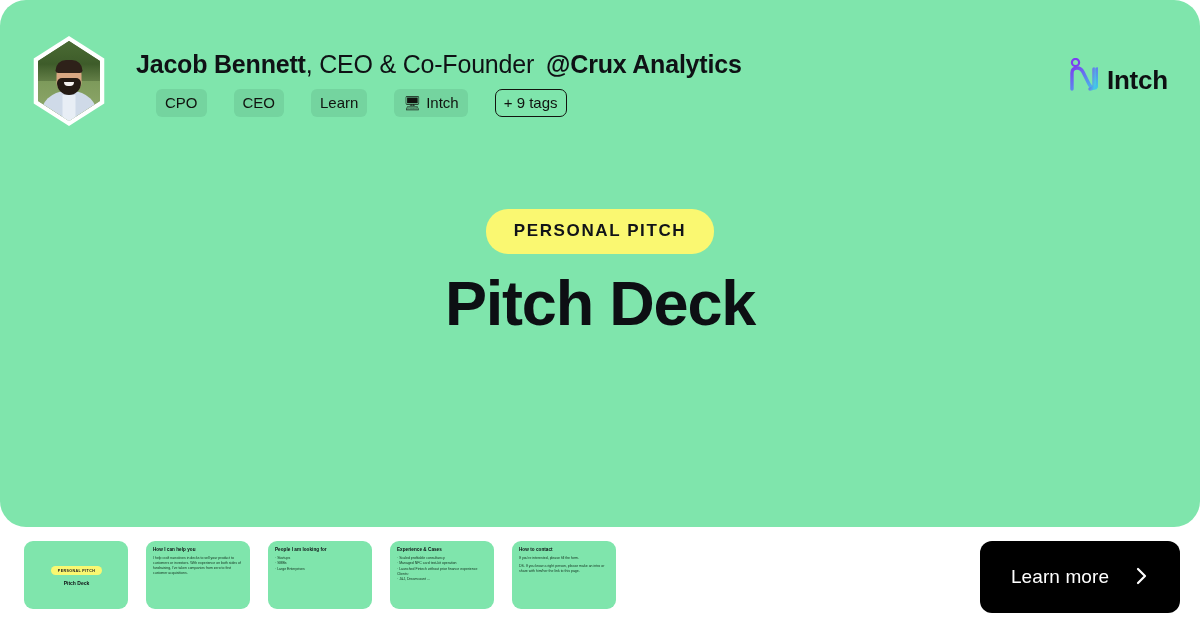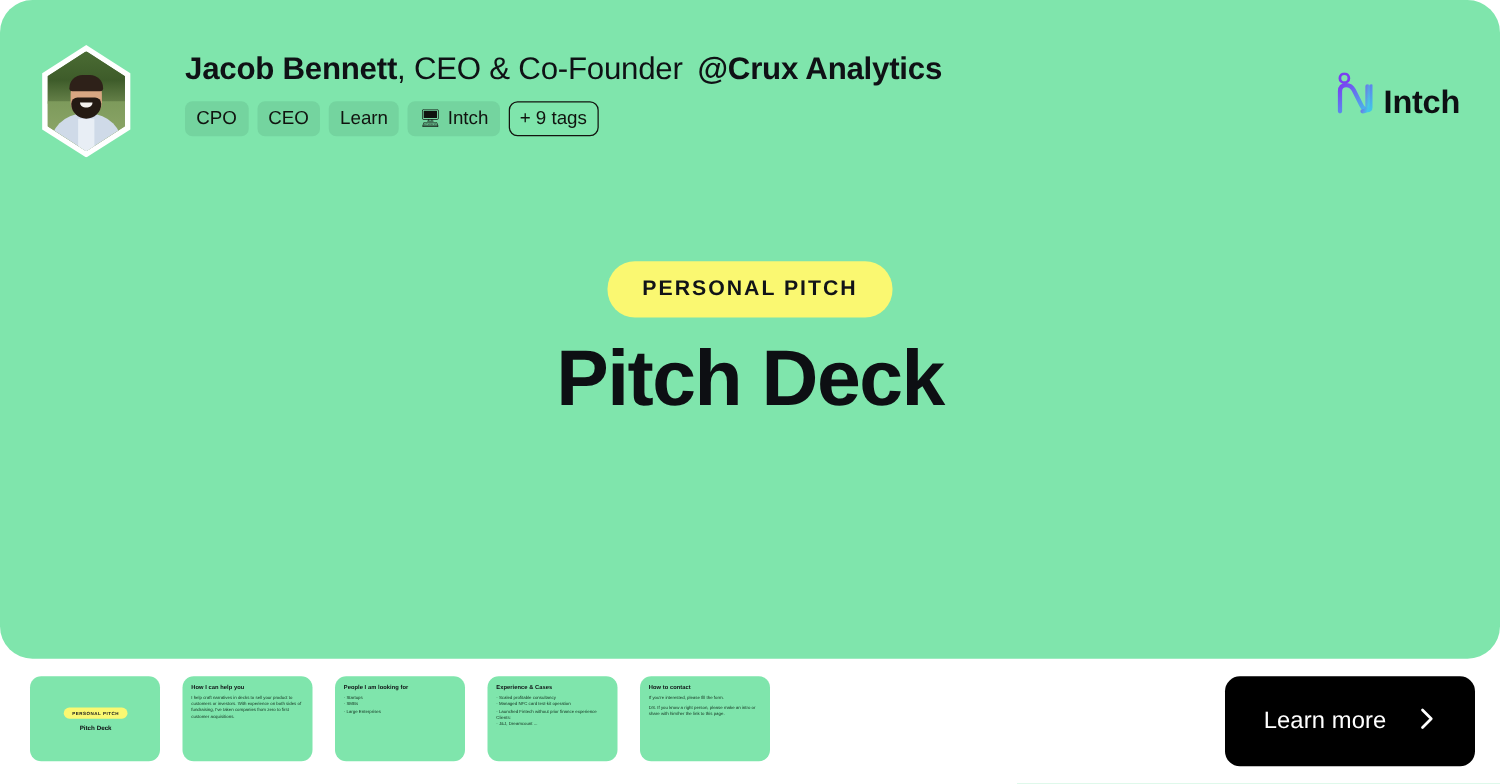--- a/index.html
+++ b/index.html
@@ -26,22 +26,21 @@
     border-radius: 26px;
     box-sizing: border-box;
   }
 
   
   .header {
     position: absolute;
     left: 28px;
     top: 36px;
     display: flex;
-    align-items: flex-start;
-    gap: 12px;
+    align-items: center;
   }
   .avatar {
     width: 82px;
     height: 90px;
     flex: 0 0 auto;
     position: relative;
   }
   .avatar-hex {
     width: 82px;
     height: 90px;
@@ -131,20 +130,21 @@
     background: #74d49f;
     color: #10130f;
     font-size: 15px;
     line-height: 1;
     padding: 6px 9px 7px 9px;
     border-radius: 6px;
     white-space: nowrap;
     display: flex;
     align-items: center;
     gap: 5px;
+    margin-left: 20px;
   }
   .tag-emoji { font-size: 14px; }
   .tag-more {
     background: transparent;
     border: 1.5px solid #12140f;
     border-radius: 7px;
     padding: 5px 8px 6px 8px;
   }
 
   

